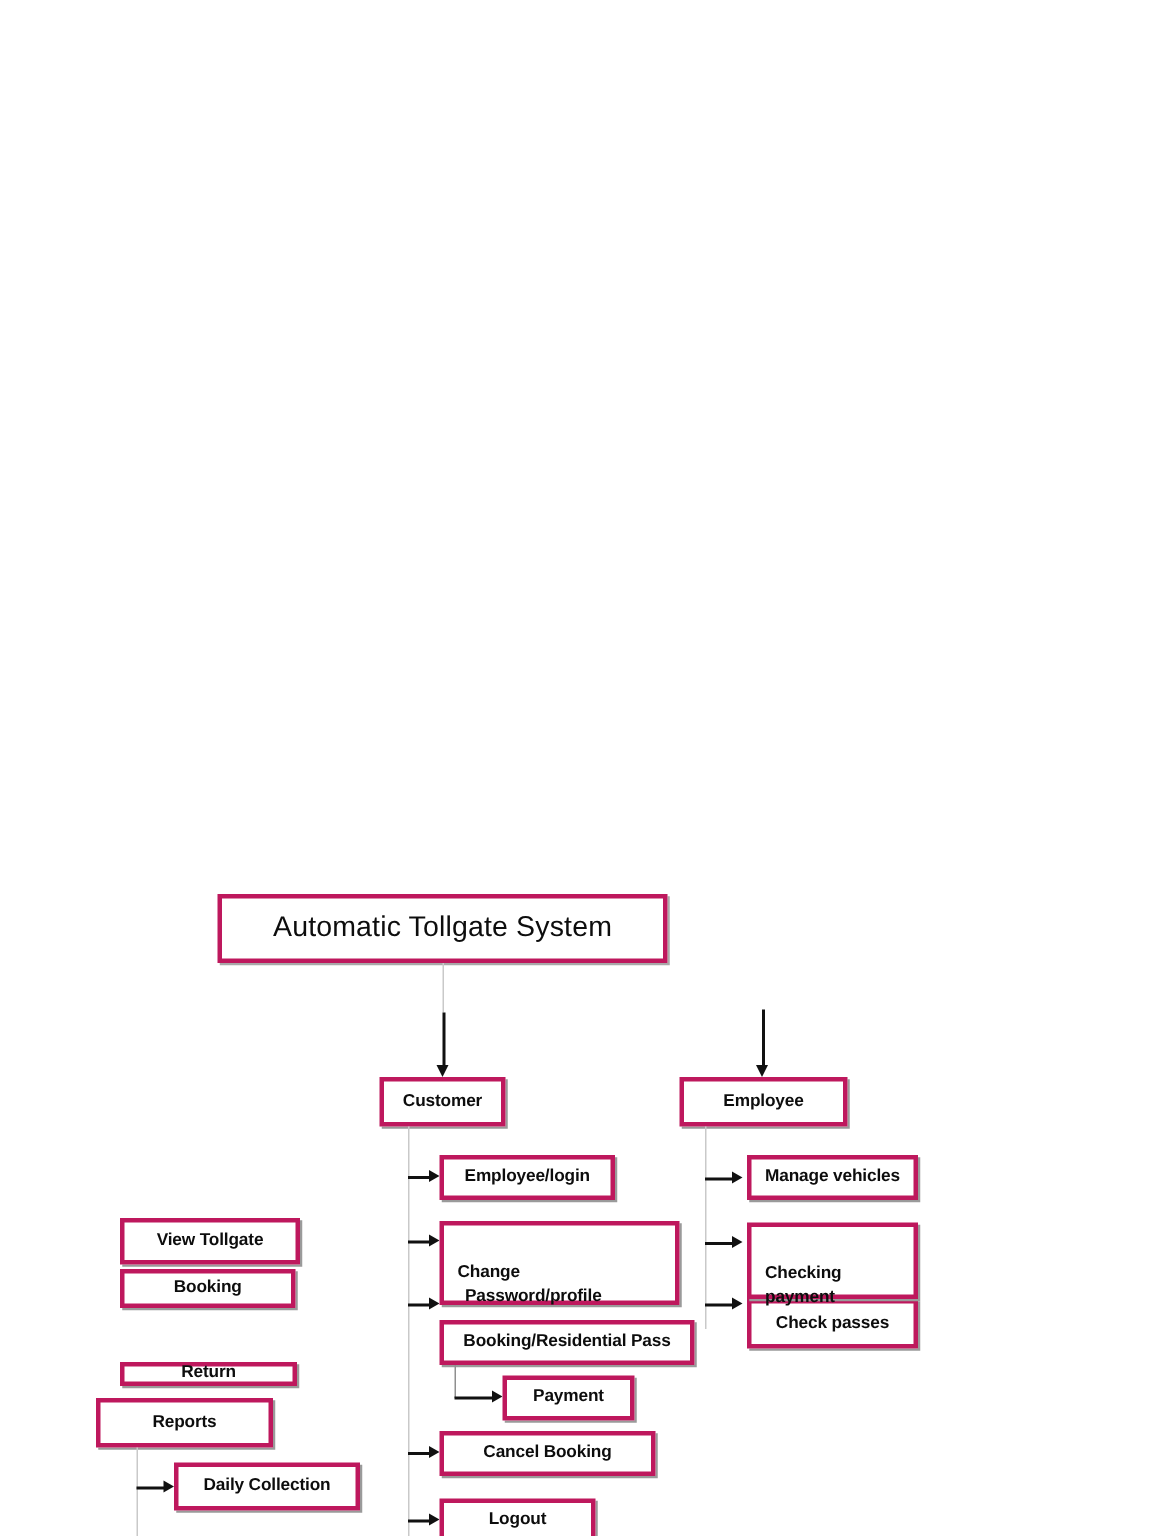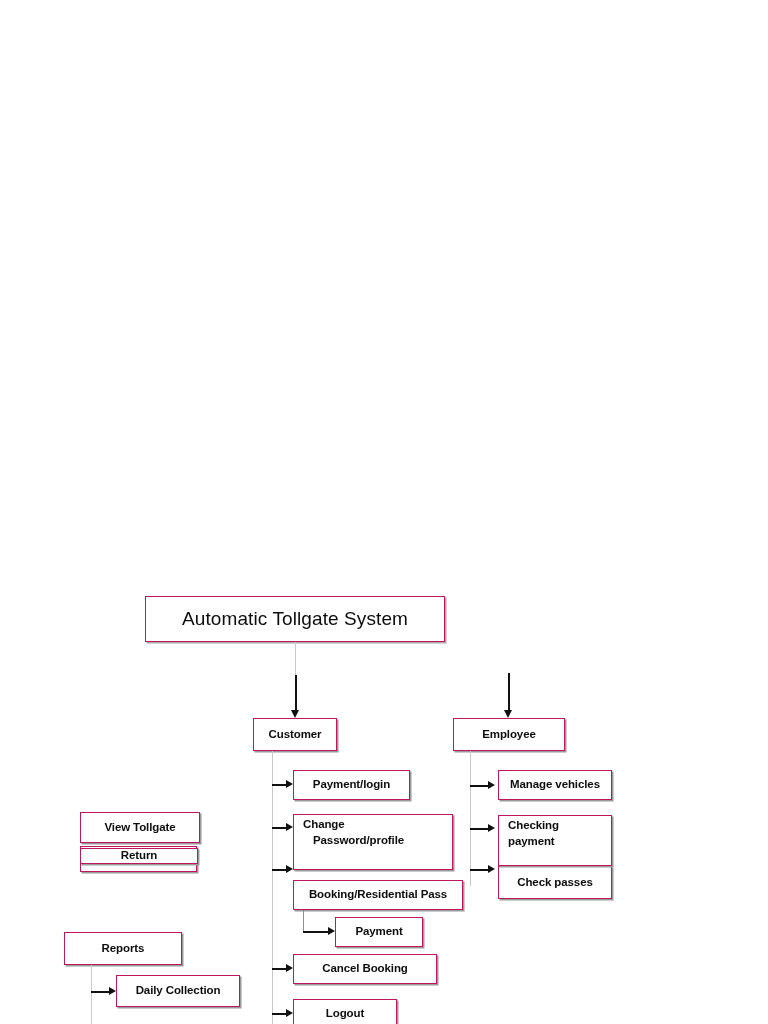--- a/index.html
+++ b/index.html
@@ -18,21 +18,21 @@
     height: 1024px;
     background: #ffffff;
     overflow: hidden;
   }
 
   
   .node {
     position: absolute;
     box-sizing: border-box;
     background: #ffffff;
-    border: 1px solid #be185d;
+    border: 3px solid #be185d;
     box-shadow: 1.5px 1.5px 0 0 #9a9a9a;
     display: flex;
     align-items: center;
     justify-content: center;
     text-align: center;
     font-weight: bold;
     font-size: 11.5px;
     line-height: 1.35;
     color: #0d0d0d;
     letter-spacing: -0.1px;
@@ -44,22 +44,22 @@
     letter-spacing: 0.1px;
     box-shadow: 1.5px 1.5px 0 0 #a8a8a8;
   }
   .node.two-line {
     flex-direction: column;
     justify-content: center;
   }
   .node.left-align {
     justify-content: flex-start;
     text-align: left;
-    align-items: flex-start;
-    padding-top: 2px;
+    align-items: center;
+    padding-top: 24px;
     padding-left: 9px;
   }
   .node.left-align .ln2 { padding-left: 10px; }
   .node .ln { display: block; width: 100%; }
 
   
   .vline {
     position: absolute;
     background: #c9c9c9;
     width: 1px;
@@ -122,21 +122,21 @@
   <div class="hline" style="left:272px; top:869px; width:16px;"></div>
   <div class="arrow-right" style="left:286px; top:865px;"></div>
 
   <div class="hline" style="left:272px; top:968px; width:16px;"></div>
   <div class="arrow-right" style="left:286px; top:964px;"></div>
 
   <div class="hline" style="left:272px; top:1013px; width:16px;"></div>
   <div class="arrow-right" style="left:286px; top:1009px;"></div>
 
   <div class="node" style="left:293px; top:770px; width:117px; height:30px;">
-    <span class="ln">Payment/login</span>
+    <span class="ln">Employee/login</span>
   </div>
 
   <div class="node two-line left-align" style="left:293px; top:814px; width:160px; height:56px;">
     <span class="ln">Change</span>
     <span class="ln ln2">Password/profile</span>
   </div>
 
   <div class="node" style="left:293px; top:880px; width:170px; height:30px;">
     <span class="ln">Booking/Residential Pass</span>
   </div>
@@ -183,21 +183,21 @@
 
 
   <div class="node" style="left:80px; top:812px; width:120px; height:31px;">
     <span class="ln">View Tollgate</span>
   </div>
 
   <div class="node" style="left:80px; top:846px; width:117px; height:26px;">
     <span class="ln">Booking</span>
   </div>
 
-  <div class="node" style="left:80px; top:848px; width:118px; height:16px;">
+  <div class="node" style="left:80px; top:908px; width:118px; height:16px;">
     <span class="ln">Return</span>
   </div>
 
   <div class="node" style="left:64px; top:932px; width:118px; height:33px;">
     <span class="ln">Reports</span>
   </div>
 
   <div class="vline" style="left:91px; top:965px; height:59px;"></div>
   <div class="hline" style="left:91px; top:991px; width:20px;"></div>
   <div class="arrow-right" style="left:109px; top:987px;"></div>

